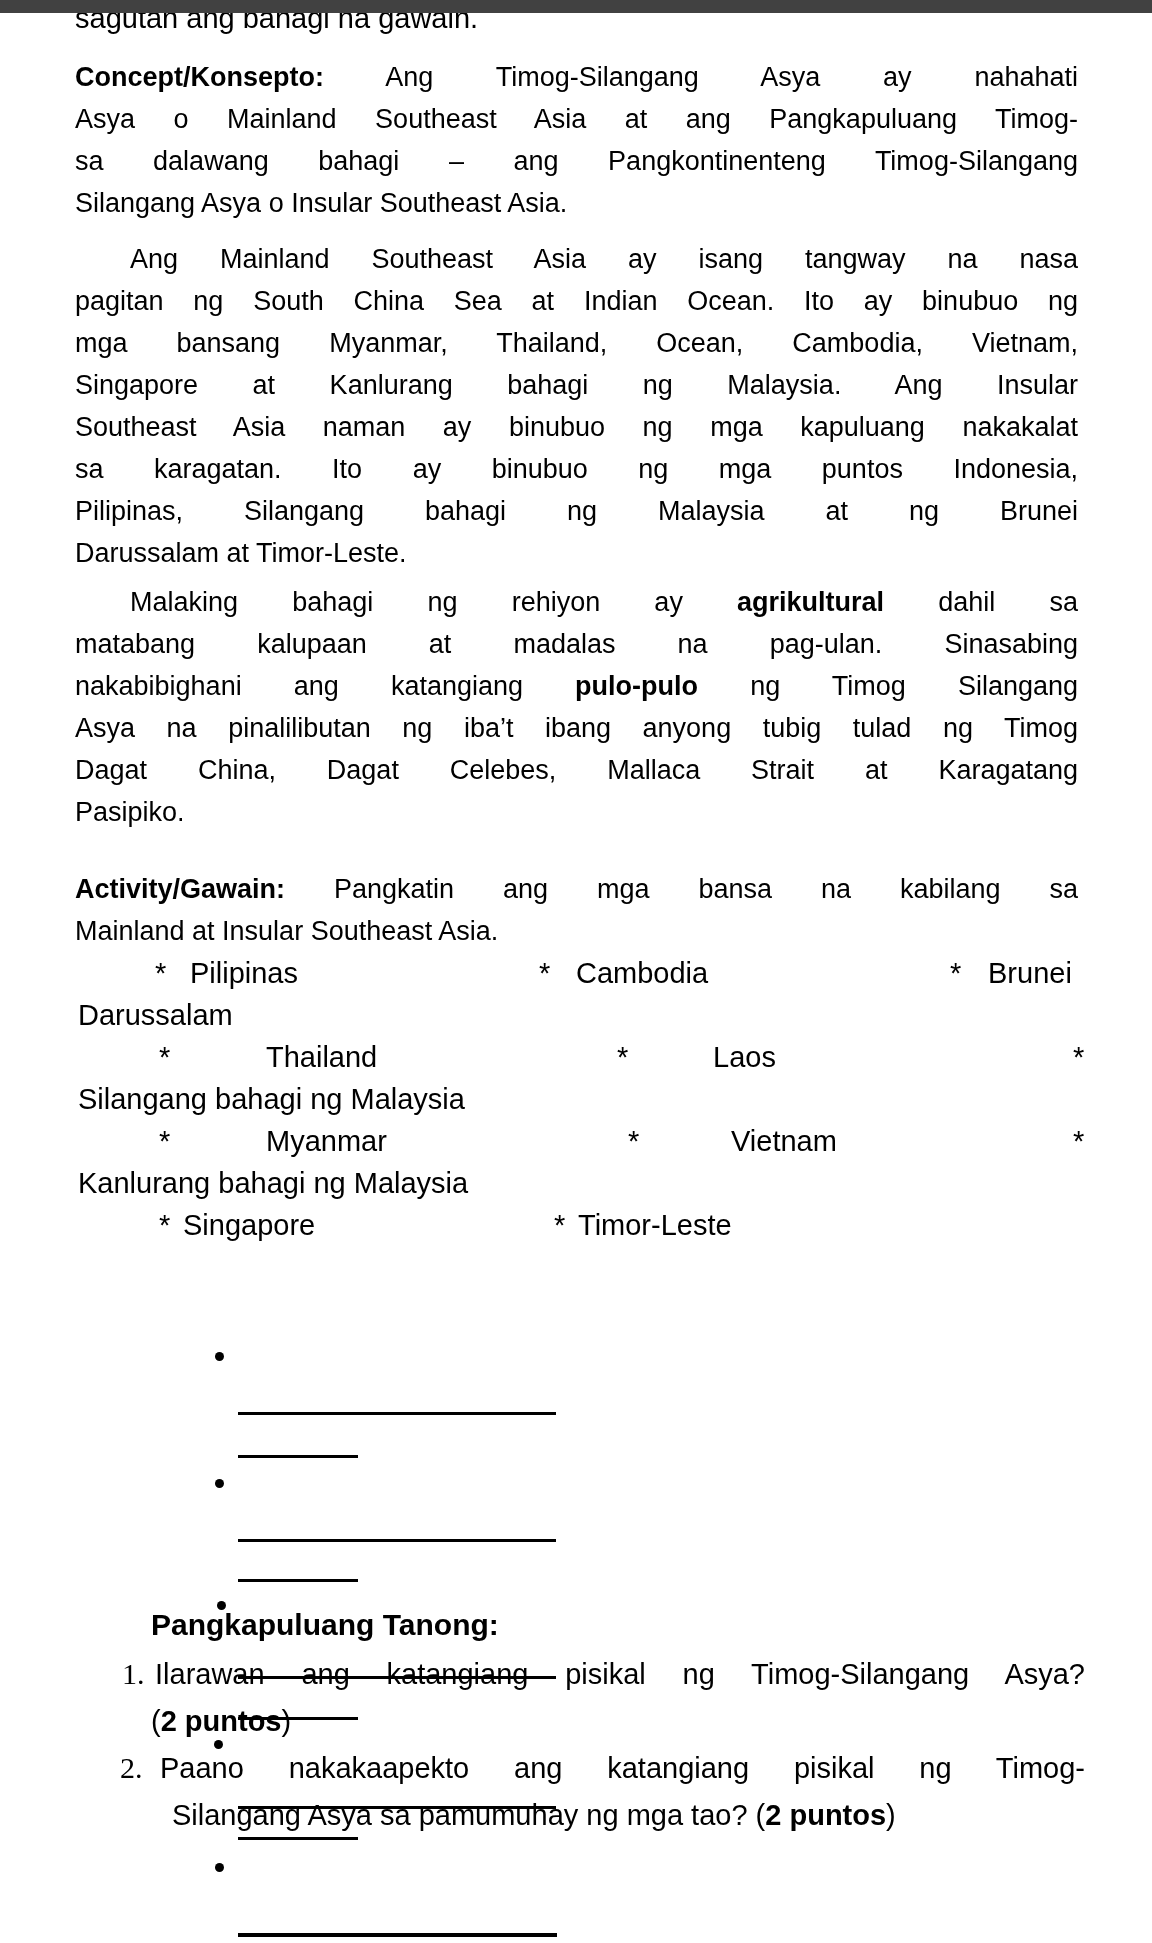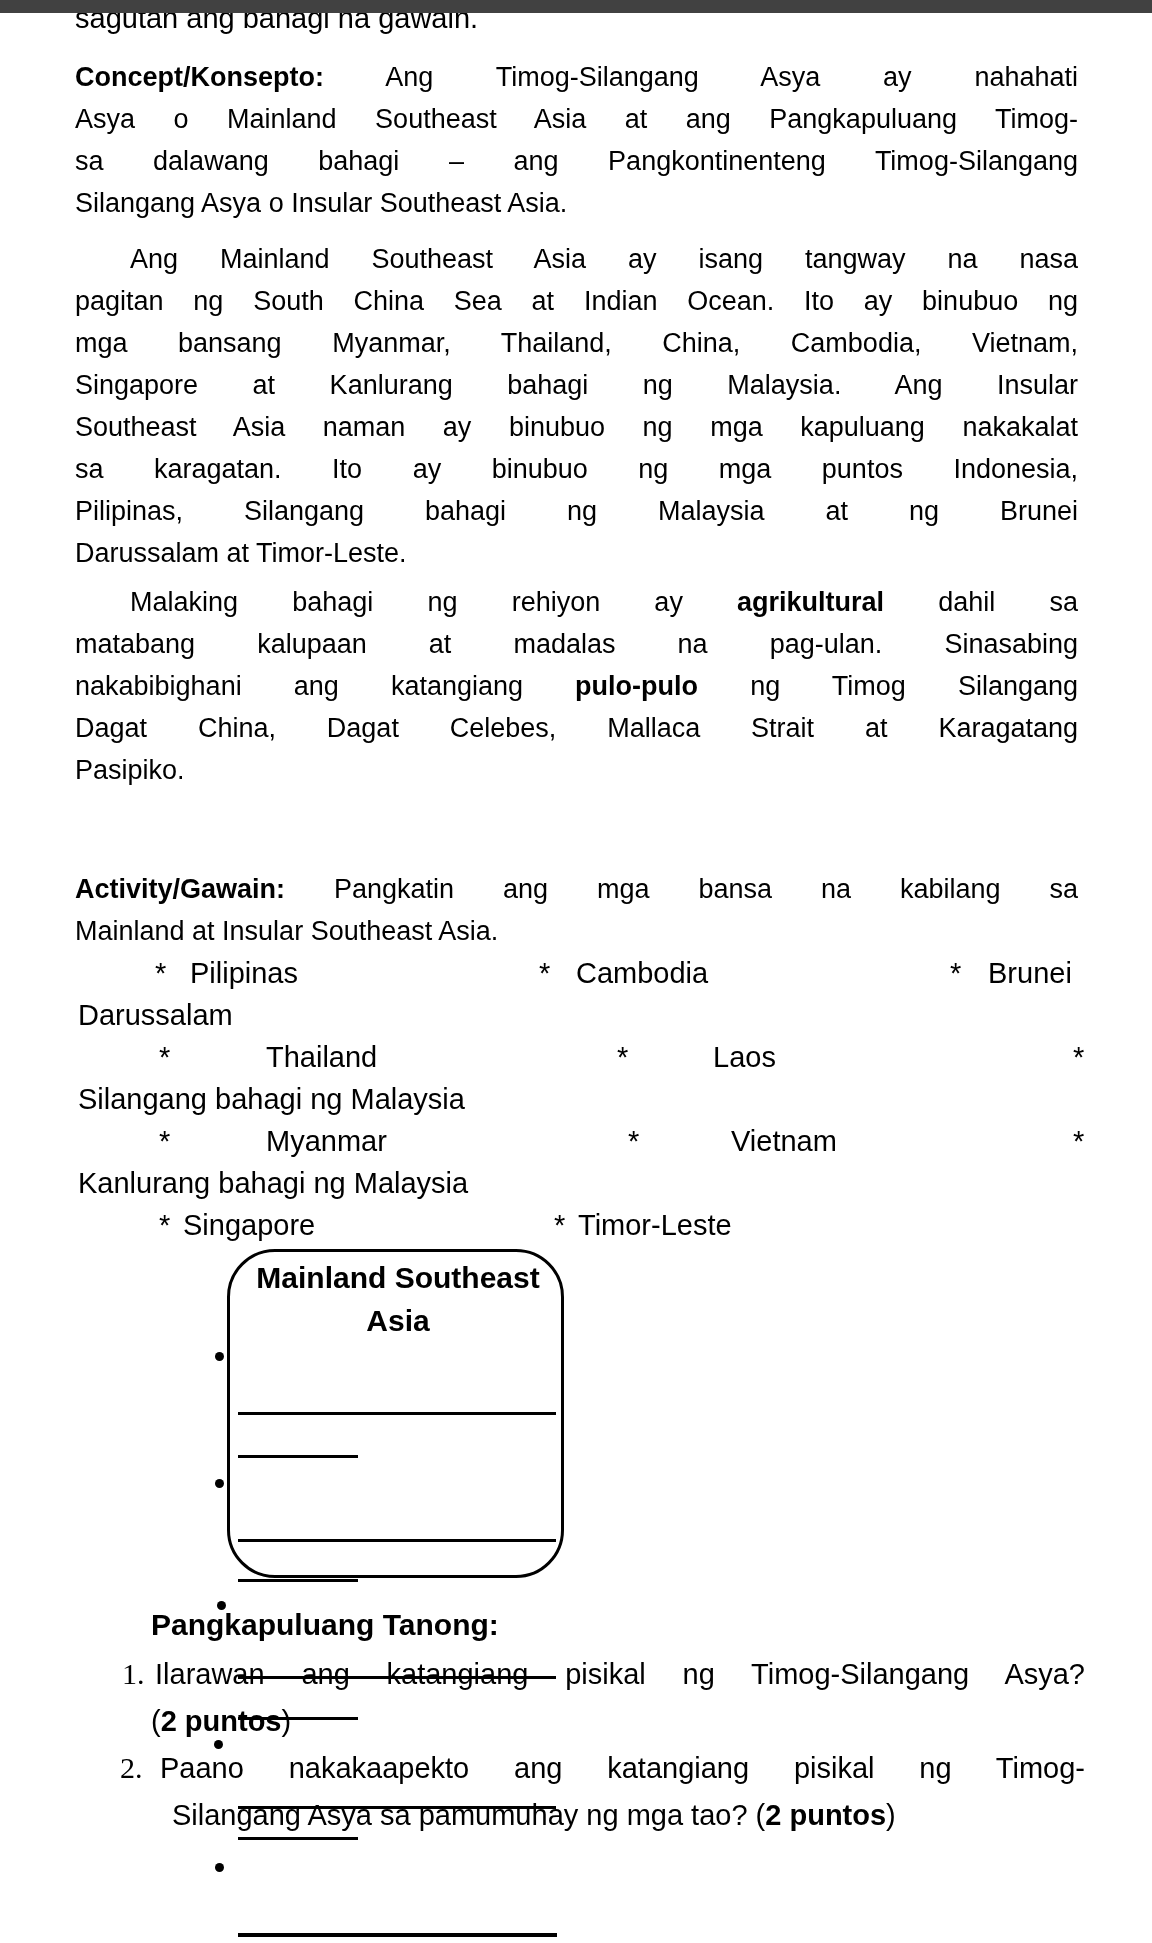--- a/index.html
+++ b/index.html
@@ -95,32 +95,33 @@
   <div class="para" style="top:56px">
     <div class="jl"><b>Concept/Konsepto:</b> Ang Timog-Silangang Asya ay nahahati</div>
     <div class="jl">Asya o Mainland Southeast Asia at ang Pangkapuluang Timog-</div>
     <div class="jl">sa dalawang bahagi – ang Pangkontinenteng Timog-Silangang</div>
     <div class="jl last">Silangang Asya o Insular Southeast Asia.</div>
   </div>
 
   <div class="para" style="top:238px">
     <div class="jl ind">Ang Mainland Southeast Asia ay isang tangway na nasa</div>
     <div class="jl">pagitan ng South China Sea at Indian Ocean. Ito ay binubuo ng</div>
-    <div class="jl">mga bansang Myanmar, Thailand, China, Cambodia, Vietnam,</div>
+    <div class="jl">mga bansang Myanmar, Thailand, Ocean, Cambodia, Vietnam,</div>
     <div class="jl">Singapore at Kanlurang bahagi ng Malaysia. Ang Insular</div>
     <div class="jl">Southeast Asia naman ay binubuo ng mga kapuluang nakakalat</div>
     <div class="jl">sa karagatan. Ito ay binubuo ng mga puntos Indonesia,</div>
     <div class="jl">Pilipinas, Silangang bahagi ng Malaysia at ng Brunei</div>
     <div class="jl last">Darussalam at Timor-Leste.</div>
   </div>
 
   <div class="para" style="top:581px">
     <div class="jl ind">Malaking bahagi ng rehiyon ay <b>agrikultural</b> dahil sa</div>
     <div class="jl">matabang kalupaan at madalas na pag-ulan. Sinasabing</div>
     <div class="jl">nakabibighani ang katangiang <b>pulo-pulo</b> ng Timog Silangang</div>
+    <div class="jl">Asya na pinalilibutan ng iba’t ibang anyong tubig tulad ng Timog</div>
     <div class="jl">Dagat China, Dagat Celebes, Mallaca Strait at Karagatang</div>
     <div class="jl last">Pasipiko.</div>
   </div>
 
   <div class="para" style="top:868px">
     <div class="jl"><b>Activity/Gawain:</b> Pangkatin ang mga bansa na kabilang sa</div>
     <div class="jl last">Mainland at Insular Southeast Asia.</div>
   </div>
 
   <div class="srow" style="top:952px">
@@ -154,26 +155,20 @@
   <div class="srow" style="top:1162px">
     <span class="tok" style="left:78px">Kanlurang bahagi ng Malaysia</span>
   </div>
   <div class="srow" style="top:1204px">
     <span class="tok" style="left:159px">*</span>
     <span class="tok" style="left:183px">Singapore</span>
     <span class="tok" style="left:554px">*</span>
     <span class="tok" style="left:578px">Timor-Leste</span>
   </div>
 
-  <div class="gbox">
-    <div class="gtitle">
-      <div>Mainland Southeast</div>
-      <div class="t2">Asia</div>
-    </div>
-  </div>
 
   <div class="dot" style="left:215px;top:1352px"></div>
   <div class="dot" style="left:215px;top:1479px"></div>
   <div class="dot" style="left:217px;top:1601px"></div>
   <div class="dot" style="left:214px;top:1740px"></div>
   <div class="dot" style="left:215px;top:1863px"></div>
 
   <div class="bl long" style="top:1412px"></div>
   <div class="bl short" style="top:1455px"></div>
   <div class="bl long" style="top:1539px"></div>

